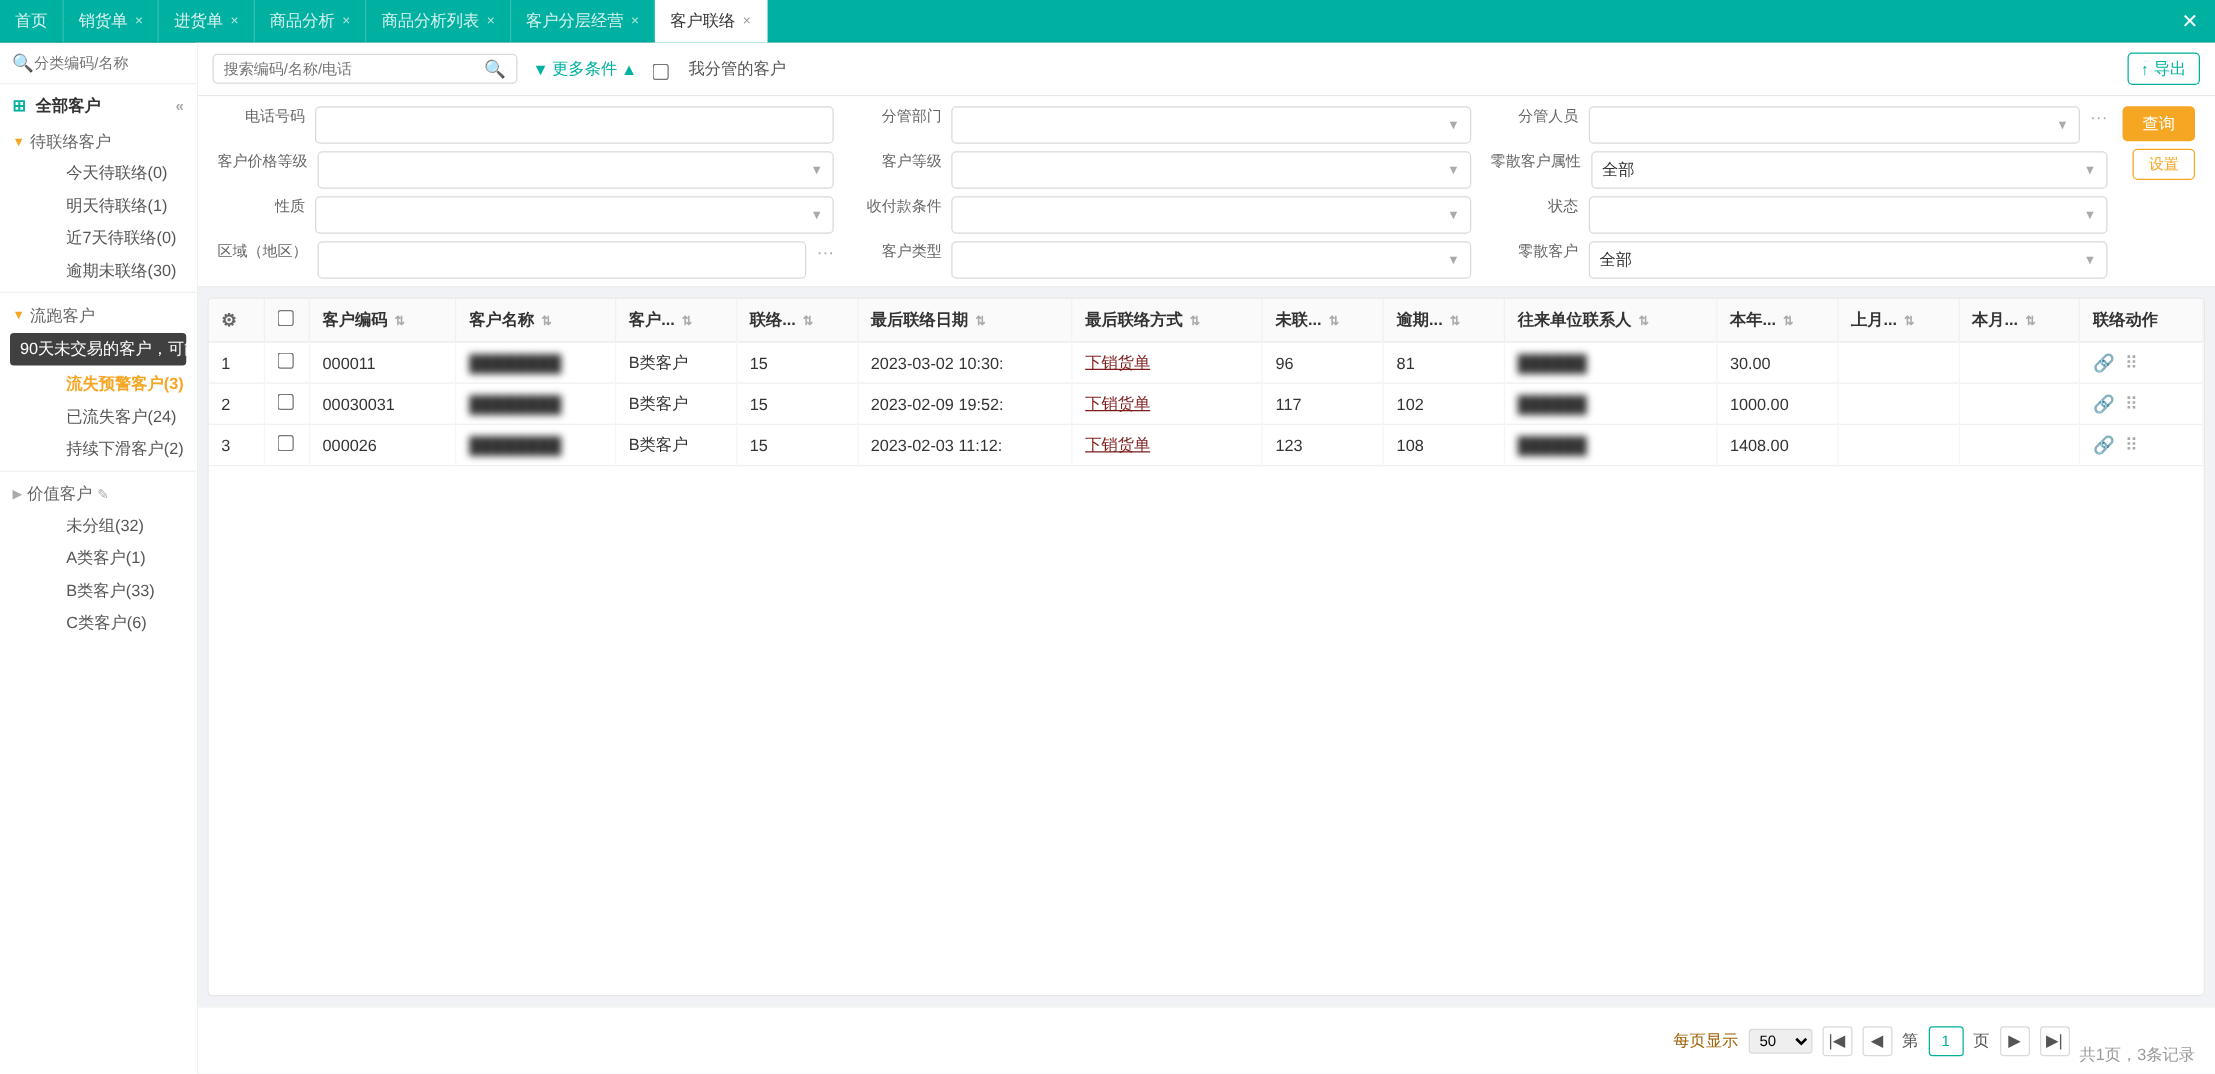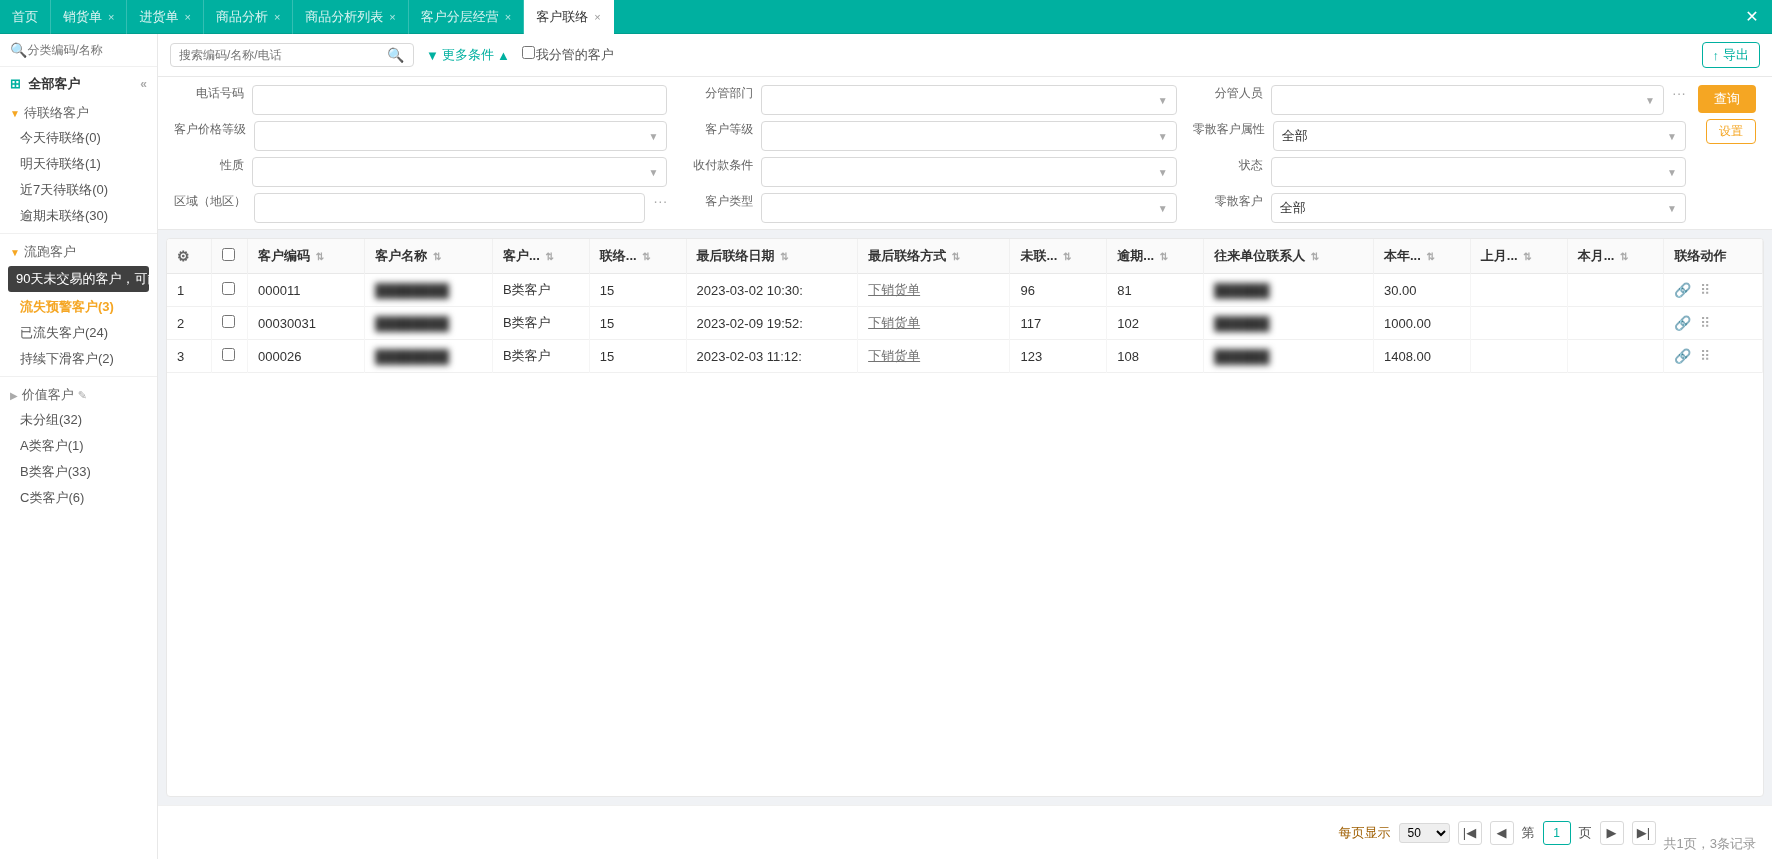--- a/index.html
+++ b/index.html
@@ -112,20 +112,21 @@
     .sidebar-group-title .triangle {
       margin-right: 4px;
       font-size: 10px;
       color: #f5a623;
     }
     .sidebar-item {
       padding: 4px 10px 4px 20px;
       font-size: 12px;
       color: #555;
       cursor: pointer;
+      margin-left: 33px;
     }
     .sidebar-item.active {
       color: #f5a623;
       font-weight: bold;
     }
     .sidebar-divider { height: 1px; background: #f0f0f0; margin: 4px 0; }
     .sidebar-tooltip {
       background: rgba(0,0,0,0.75);
       color: #fff;
       font-size: 11px;
@@ -172,22 +173,22 @@
     .filter-more {
       display: flex;
       align-items: center;
       color: #00b0a0;
       cursor: pointer;
       font-size: 12px;
       gap: 3px;
     }
     .filter-checkbox {
       display: flex;
-      align-items: flex-start;
-      gap: 1px;
+      align-items: flex-end;
+      gap: 16px;
       font-size: 12px;
       color: #555;
       cursor: pointer;
     }
     .filter-spacer { flex: 1; }
     .export-btn {
       display: flex;
       align-items: center;
       gap: 4px;
       color: #00b0a0;
@@ -290,21 +291,21 @@
     tbody tr {
       border-bottom: 1px solid #f0f0f0;
       cursor: pointer;
     }
     tbody td {
       padding: 7px 10px;
       color: #333;
       white-space: nowrap;
       border-right: 1px solid #f5f5f5;
     }
-    .link-text { color: #737373; text-decoration: underline; cursor: pointer; }
+    .link-text { color: #7f1d1d; text-decoration: underline; cursor: pointer; }
     .blurred {
       filter: blur(3px);
       user-select: none;
     }
     .action-icons { display: flex; gap: 8px; align-items: center; }
     .action-icon { color: #aaa; cursor: pointer; font-size: 14px; }
 
     
     .pagination {
       display: flex;

